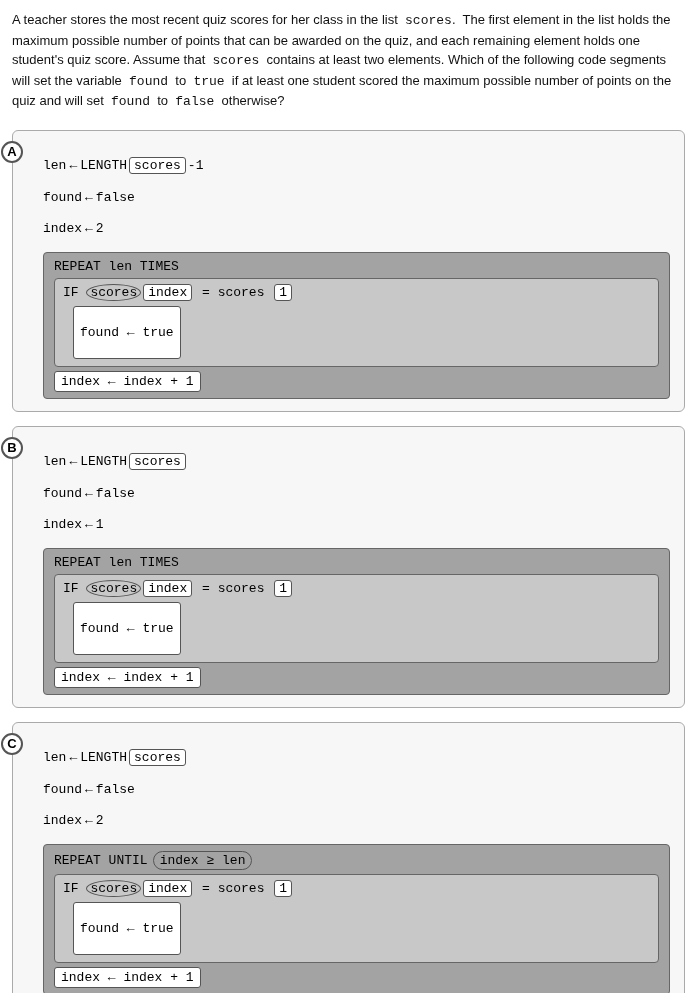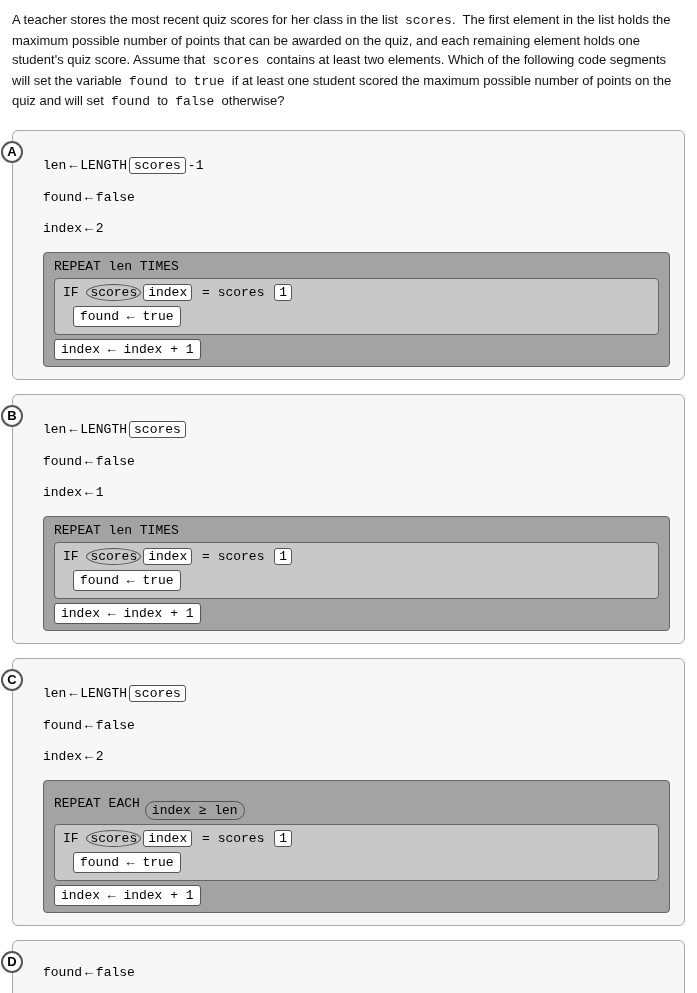--- a/index.html
+++ b/index.html
@@ -95,42 +95,41 @@
       font-family: 'Courier New', monospace;
       font-size: 13px;
       display: flex;
       align-items: center;
       flex-wrap: wrap;
       margin-bottom: 3px;
     }
     .found-box {
       border: 1.5px solid #555;
       border-radius: 3px;
-      padding: 2px 6px;
+      padding: 18px 6px;
       background: #fff;
       font-family: 'Courier New', monospace;
       font-size: 13px;
       display: inline-block;
       margin: 2px 0;
     }
     .paren-box {
       border: 1.5px solid #555;
       border-radius: 50%;
       padding: 0 3px;
       display: inline-block;
     }
     .until-box {
       border: 1.5px solid #555;
       border-radius: 12px;
       padding: 1px 6px;
       display: inline-flex;
       align-items: center;
       font-family: 'Courier New', monospace;
       font-size: 13px;
-      margin-top: 14px;
     }
     .option-block-d {
       border: 1.5px solid #aaa;
       border-radius: 6px;
       margin-bottom: 14px;
       padding: 8px 14px 8px 14px;
       background: #f7f7f7;
       position: relative;
     }
   </style>
@@ -246,21 +245,21 @@
       <span class="arrow">←</span>
       <span>false</span>
     </div>
     <div class="code-line">
       <span>index</span>
       <span class="arrow">←</span>
       <span>2</span>
     </div>
     <div class="repeat-block">
       <div class="repeat-header" style="display:flex; align-items:center; gap:5px;">
-        <span>REPEAT EACH</span>
+        <span>REPEAT UNTIL</span>
         <span class="until-box">index ≥ len</span>
       </div>
       <div class="if-block" style="margin-top:4px;">
         <div class="if-header">
           <span>IF&nbsp;</span>
           <span class="paren-box">scores</span>
           <span class="code-box">index</span>
           <span>&nbsp;=&nbsp;scores&nbsp;</span>
           <span class="code-box">1</span>
         </div>

